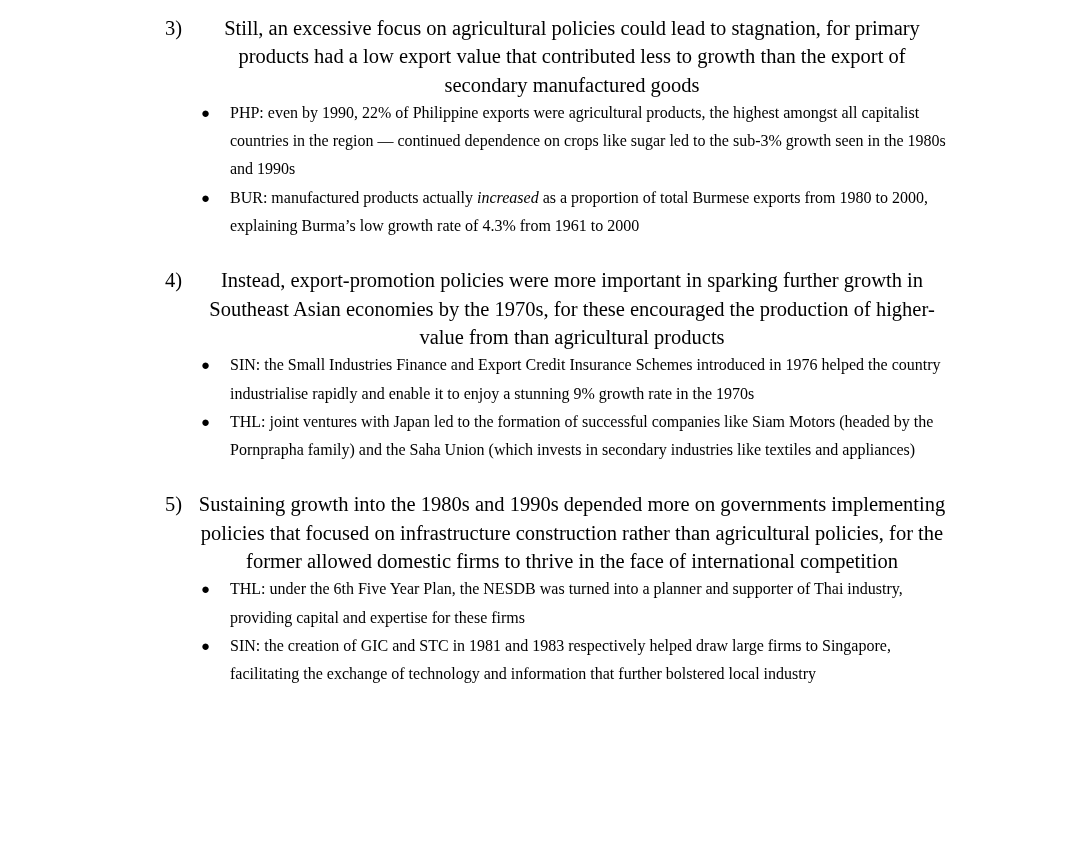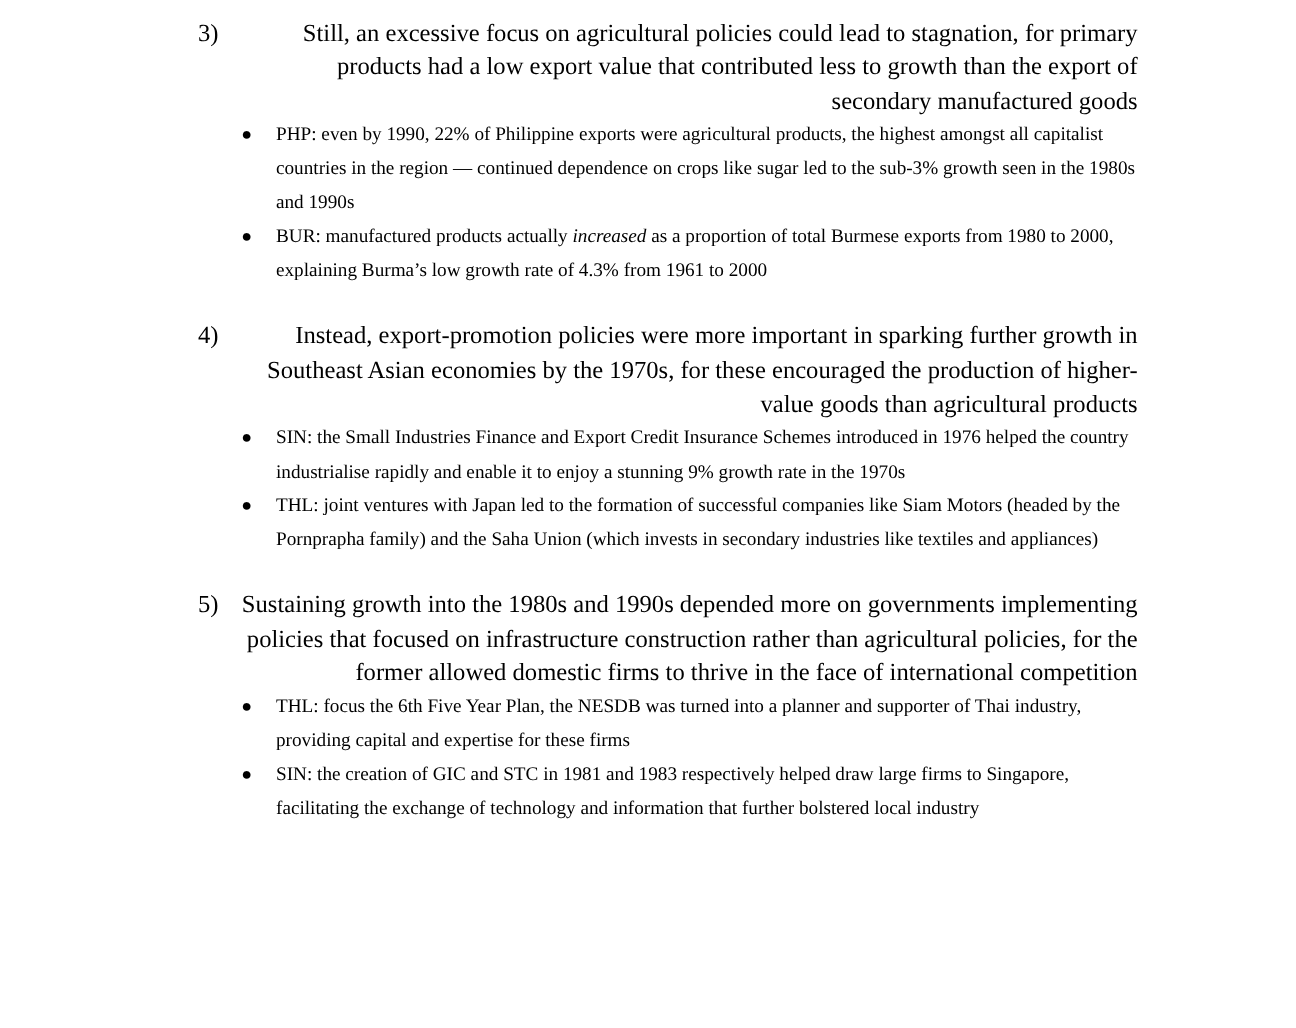--- a/index.html
+++ b/index.html
@@ -55,21 +55,21 @@
     width: 26px;
     font-size: 20.5px;
     line-height: 28.3px;
     text-align: left;
     white-space: nowrap;
   }
 
   .num-text {
     font-size: 20.5px;
     line-height: 28.3px;
-    text-align: right;
+    text-align: center;
     text-indent: 0;
     hyphens: none;
   }
 
   
   .bullets {
     list-style: none;
     margin: 0;
     padding: 0 0 0 36px;
   }
@@ -119,42 +119,42 @@
           </li>
           <li class="bullet-item">
             <span class="bullet-marker">●</span>
             <span class="bullet-text"><span>BUR: manufactured products actually </span><em>increased</em><span> as a proportion of total Burmese exports from 1980 to 2000, explaining Burma’s low growth rate of 4.3% from 1961 to 2000</span></span>
           </li>
         </ul>
       </li>
       <li class="num-item">
         <div class="num-row">
           <span class="num-marker">4)</span>
-          <div class="num-text">Instead, export-promotion policies were more important in sparking further growth in Southeast Asian economies by the 1970s, for these encouraged the production of higher-value goods than agricultural products</div>
+          <div class="num-text">Instead, export-promotion policies were more important in sparking further growth in Southeast Asian economies by the 1970s, for these encouraged the production of higher-value from than agricultural products</div>
         </div>
         <ul class="bullets">
           <li class="bullet-item">
             <span class="bullet-marker">●</span>
             <span class="bullet-text"><span>SIN: the Small Industries Finance and Export Credit Insurance Schemes introduced in 1976 helped the country industrialise rapidly and enable it to enjoy a stunning 9% growth rate in the 1970s</span></span>
           </li>
           <li class="bullet-item">
             <span class="bullet-marker">●</span>
             <span class="bullet-text"><span>THL: joint ventures with Japan led to the formation of successful companies like Siam Motors (headed by the Pornprapha family) and the Saha Union (which invests in secondary industries like textiles and appliances)</span></span>
           </li>
         </ul>
       </li>
       <li class="num-item">
         <div class="num-row">
           <span class="num-marker">5)</span>
           <div class="num-text">Sustaining growth into the 1980s and 1990s depended more on governments implementing policies that focused on infrastructure construction rather than agricultural policies, for the former allowed domestic firms to thrive in the face of international competition</div>
         </div>
         <ul class="bullets">
           <li class="bullet-item">
             <span class="bullet-marker">●</span>
-            <span class="bullet-text"><span>THL: focus the 6th Five Year Plan, the NESDB was turned into a planner and supporter of Thai industry, providing capital and expertise for these firms</span></span>
+            <span class="bullet-text"><span>THL: under the 6th Five Year Plan, the NESDB was turned into a planner and supporter of Thai industry, providing capital and expertise for these firms</span></span>
           </li>
           <li class="bullet-item">
             <span class="bullet-marker">●</span>
             <span class="bullet-text"><span>SIN: the creation of GIC and STC in 1981 and 1983 respectively helped draw large firms to Singapore, facilitating the exchange of technology and information that further bolstered local industry</span></span>
           </li>
         </ul>
       </li>
     </ol>
 </div>
 

